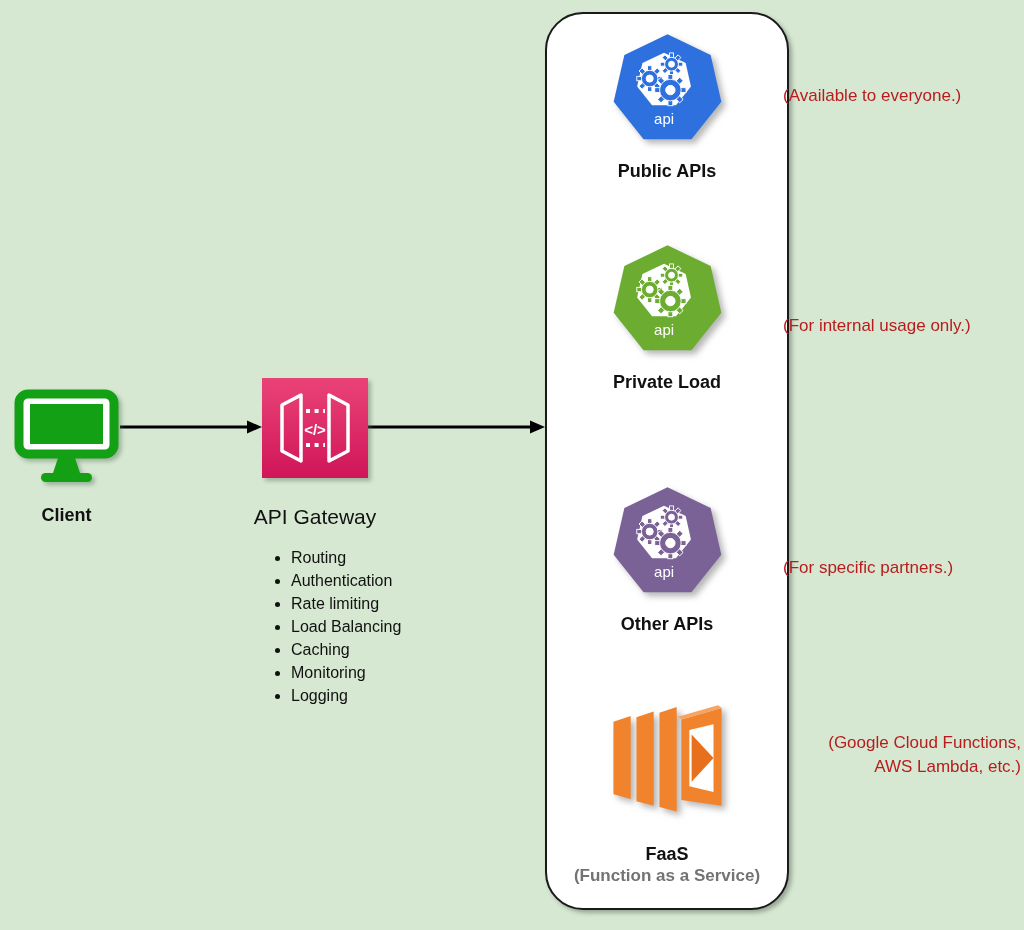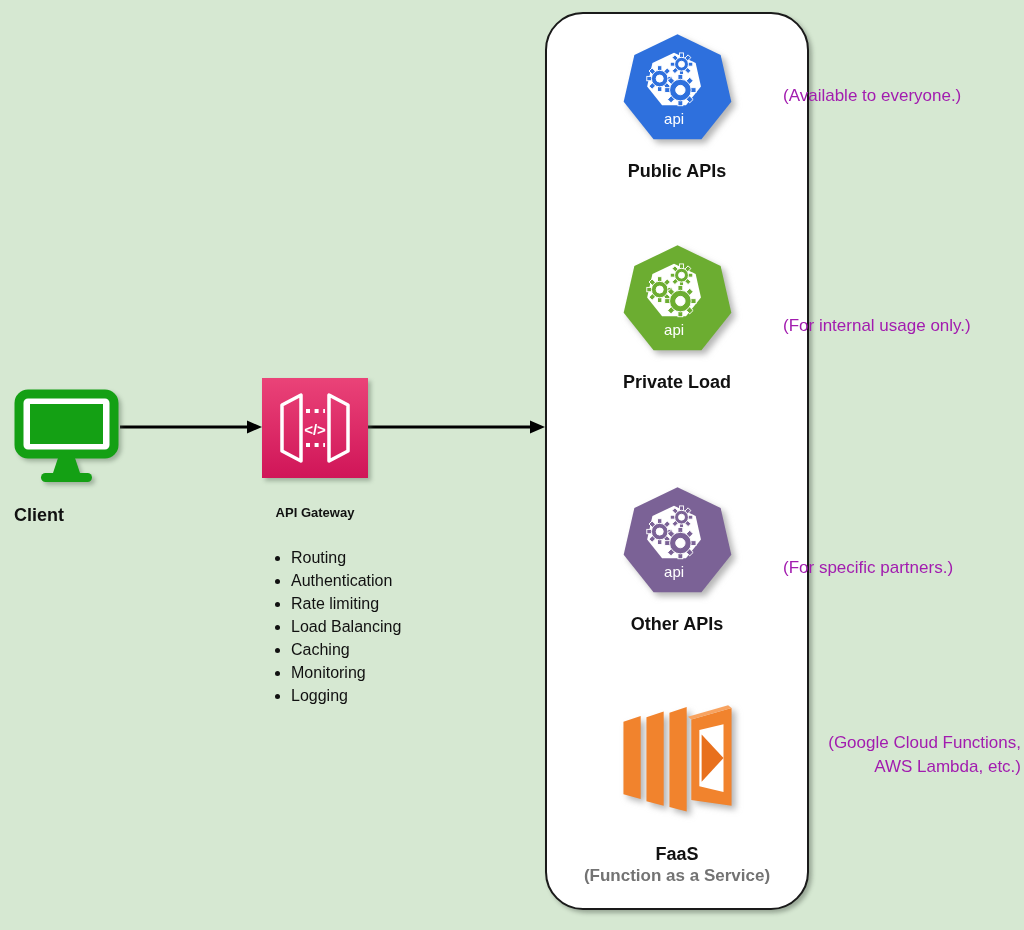--- a/index.html
+++ b/index.html
@@ -6,49 +6,49 @@
   html,body { width:1024px; height:930px; }
   body { font-family:"Liberation Sans", sans-serif; }
   .canvas { position:relative; width:1024px; height:930px; overflow:hidden; background:#D6E8D2; }
 
   
   .arrows { position:absolute; left:0; top:0; width:1024px; height:930px; pointer-events:none; }
 
   
   .client-icon { position:absolute; left:14px; top:389px; width:105px; height:95px;
                  filter:drop-shadow(3px 3px 2px rgba(90,110,90,.45)); }
-  .client-label { position:absolute; left:14px; top:505px; width:105px; 
+  .client-label { position:absolute; left:14px; top:505px; width:105px; text-align:center;
                   font-size:18px; font-weight:bold; color:#111; }
 
   
   .gw-icon { position:absolute; left:262px; top:378px; width:106px; height:100px;
              filter:drop-shadow(3px 3px 2px rgba(90,110,90,.45));
              background:linear-gradient(180deg,#EA4378,#D01558); }
   .gw-icon svg { display:block; width:106px; height:100px; }
   .gw-label { position:absolute; left:240px; top:505px; width:150px; text-align:center;
-              font-size:13px; font-weight:bold; color:#111; }
+              font-size:21px; font-weight:normal; color:#111; }
   .gw-features { position:absolute; left:275px; top:546px; width:210px; list-style:disc outside;
                  padding-left:16px; }
   .gw-features li { font-size:16px; line-height:23px; color:#111; }
 
   
-  .panel { position:absolute; left:545px; top:12px; width:264px; height:898px;
+  .panel { position:absolute; left:545px; top:12px; width:244px; height:898px;
            background:#FFFFFF; border:2px solid #1A1A1A; border-radius:38px;
            box-shadow:3px 3px 4px rgba(60,70,60,.4); }
   .p-item { position:absolute; left:0; width:100%; display:flex; flex-direction:column; align-items:center; }
   .p-item svg.hepta, .p-item svg.lambda { width:115px; height:115px;
            filter:drop-shadow(4px 4px 3px rgba(120,120,120,.55)); }
   .p-label { margin-top:14px; font-size:18px; font-weight:bold; color:#111; text-align:left; }
   .p-label2 { font-size:17px; font-weight:bold; color:#737373; text-align:center; line-height:22px; }
   .item-1 { top:18px; }  .item-2 { top:229px; }  .item-3 { top:471px; }  .item-4 { top:686px; }
   .item-4 .p-label { margin-top:28px; line-height:22px; }
 
   
   .annotation { position:absolute; left:783px; width:238px; font-size:17px; line-height:24px;
-                color:#a21caf; white-space:pre-line; }
+                color:#b91c1c; white-space:pre-line; }
   .ann-1 { top:84px; } .ann-2 { top:294px;margin-top:20px; } .ann-3 { top:524px;margin-top:32px; } .ann-4 { top:731px;text-align:right; }
 </style>
 </head>
 <body>
 
 <div class="canvas" style="background: rgb(214, 232, 210);">
 
   <svg class="arrows" viewBox="0 0 1024 930">
     <g>
       <line x1="120" y1="427" x2="248" y2="427" stroke-width="3" stroke="#000000"></line>

